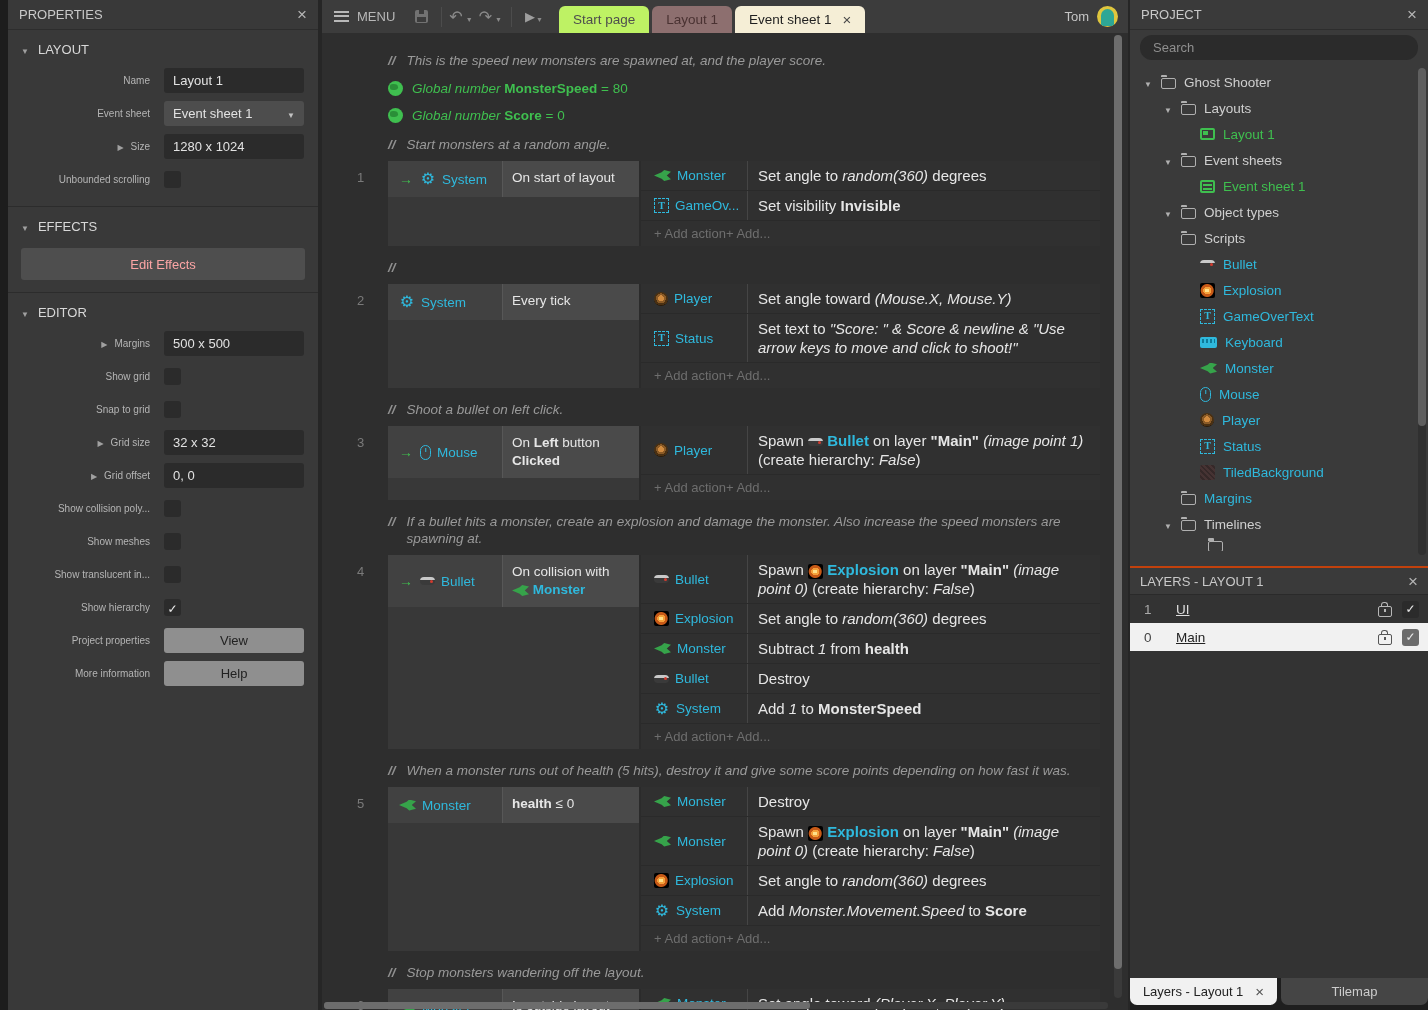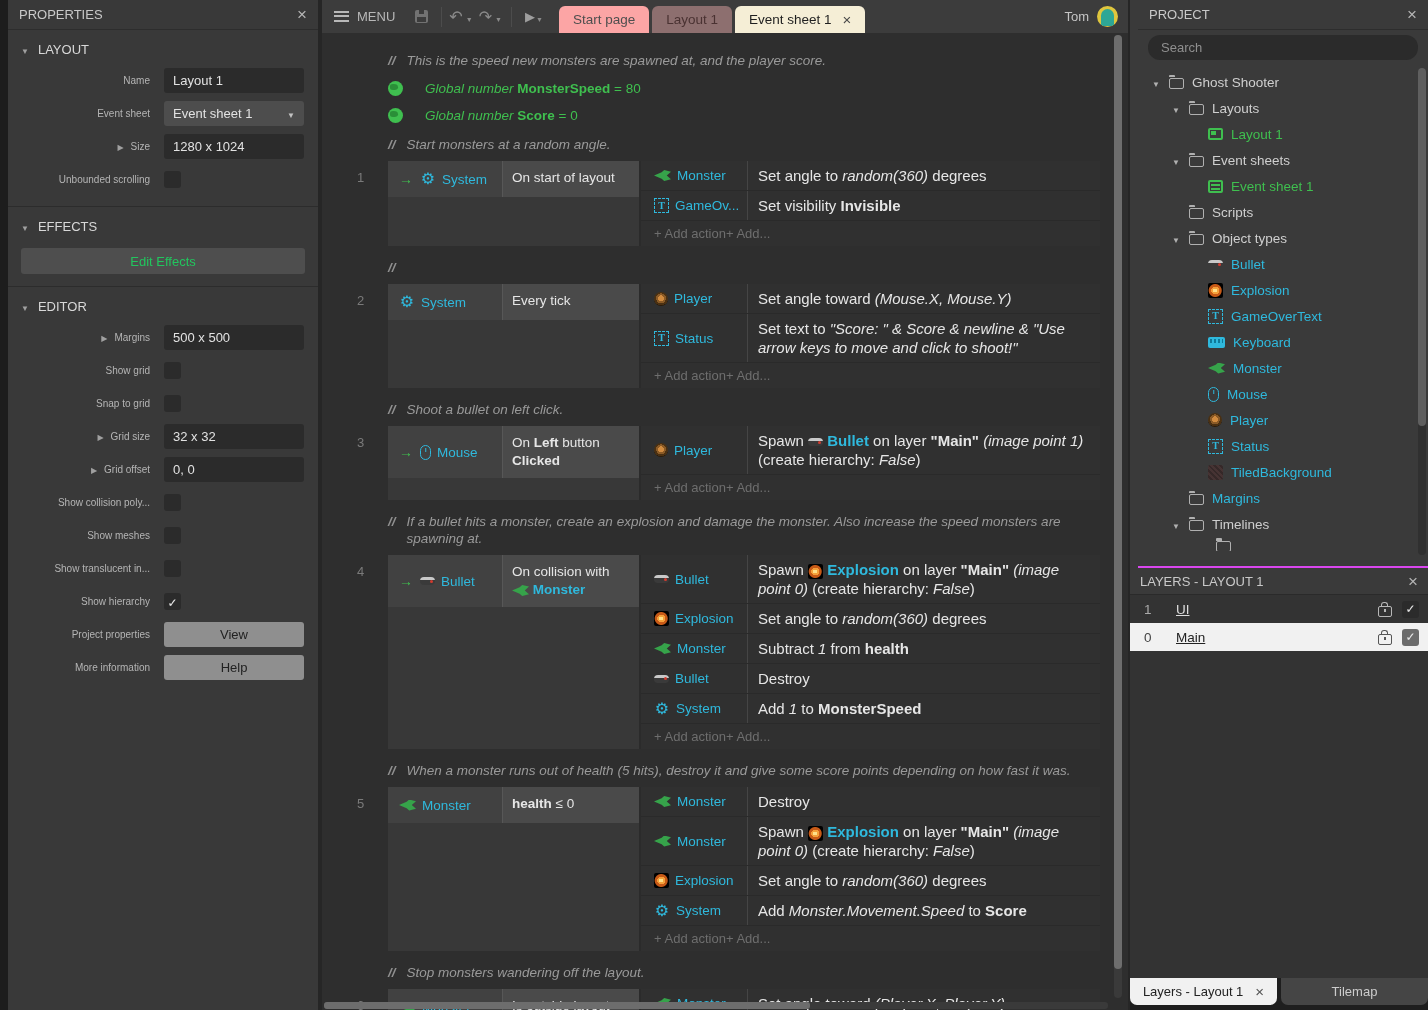--- a/index.html
+++ b/index.html
@@ -23,52 +23,52 @@
   .tri-down::before{content:"▼";font-size:8px;color:#a0a0a0;}
   .tri-right::before{content:"▶";font-size:8px;color:#a0a0a0;margin-right:7px;}
   .prop-row{display:flex;align-items:center;height:33px;padding-right:14px;}
   .prop-label{flex:1;text-align:right;color:var(--lbl);font-size:10px;padding-right:14px;white-space:nowrap;overflow:hidden;}
   .prop-ctl{width:140px;flex:none;display:flex;align-items:center;}
   .pinput{width:140px;height:25px;background:var(--input);border:none;border-radius:3px;color:#e2e2e2;font-size:13px;padding:0 9px;box-sizing:border-box;font-family:inherit;outline:none;}
   .prop-select{width:140px;height:25px;background:#4d4d4d;border-radius:3px;display:flex;align-items:center;justify-content:space-between;padding:0 9px;box-sizing:border-box;color:#e2e2e2;font-size:13px;}
   .sel-tri::before{content:"▼";font-size:8px;color:#c2c2c2;}
   .pcheck{width:17px;height:17px;background:var(--input);border-radius:3px;text-align:center;}
   .pcheck.on::before{content:"✓";color:#e8e8e8;font-size:12px;line-height:17px;}
-  .btn-wide{margin:7px 13px 2px;height:26px;background:#4e4e4e;border-radius:3px;display:flex;align-items:center;justify-content:center;color:#22c55e;font-size:13px;}
+  .btn-wide{margin:7px 13px 2px;height:32px;background:#4e4e4e;border-radius:3px;display:flex;align-items:center;justify-content:center;color:#fca5a5;font-size:13px;}
   .btn-small{width:140px;height:25px;background:#8f8f8f;border-radius:3px;display:flex;align-items:center;justify-content:center;color:#222;font-size:13px;}
 
   
   .center{position:absolute;left:322px;top:0;width:806px;height:100%;}
   .toolbar{height:33px;background:var(--tb);display:flex;align-items:center;}
   .tb-menu{display:flex;align-items:center;gap:8px;padding:0 12px;color:#b8b8b8;font-size:13px;}
   .hamburger{width:15px;height:11px;background:linear-gradient(#b8b8b8 0 2px,transparent 2px 4.5px,#b8b8b8 4.5px 6.5px,transparent 6.5px 9px,#b8b8b8 9px 11px);}
   .tb-sep{width:1px;height:20px;background:#4c4c4c;margin:0 5px;}
   .floppy{width:13px;height:13px;background:#848484;border-radius:2px;position:relative;margin:0 8px;opacity:.75;}
   .floppy::before{content:"";position:absolute;left:4px;top:0;width:5px;height:4px;background:#3c3c3c;}
   .floppy::after{content:"";position:absolute;left:2px;bottom:1px;width:9px;height:5px;background:#3c3c3c;}
   .tb-glyph{color:#8a8a8a;font-size:16px;line-height:1;padding:0 2px;}
   .tb-caret::before{content:"▼";font-size:7px;color:#8a8a8a;margin:0 4px 0 1px;}
   .play{color:#9e9e9e;font-size:13px;padding-left:8px;}
   .tabs{display:flex;align-items:flex-end;height:100%;margin-left:12px;gap:3px;}
   .tab{height:27px;padding:0 14px;border-radius:6px 6px 0 0;display:flex;align-items:center;font-size:13.5px;white-space:nowrap;}
-  .tab-start{background:#fca5a5;color:#4e4e4e;}
+  .tab-start{background:#bef264;color:#4e4e4e;}
   .tab-layout{background:#8d6f6f;color:#4a3232;}
   .tab-es{background:#f5eed6;color:#1f1f1f;}
   .tab-close{margin-left:11px;color:#4a4a4a;}
   .tab-close::before{content:"×";font-size:15px;}
   .tb-right{margin-left:auto;display:flex;align-items:center;gap:8px;padding-right:10px;color:#c5c5c5;font-size:13px;}
   .avatar{width:21px;height:21px;border-radius:50%;background:#dfc63e;position:relative;overflow:hidden;}
   .avatar::before{content:"";position:absolute;left:4px;top:3px;width:13px;height:17px;background:#2ea796;border-radius:7px 7px 2px 2px;}
 
   
   .sheet{position:absolute;top:33px;left:0;right:0;bottom:0;background:var(--sheet);overflow:hidden;}
   .sheet-content{position:absolute;left:66px;top:0;width:712px;padding-top:6px;}
   .comment{display:flex;margin:13px 0 8px;color:#9a9a9a;font-size:13.5px;font-style:italic;line-height:17px;}
   .cmt-slash{font-weight:bold;margin-right:11px;color:#919191;}
-  .global-var{display:flex;align-items:center;gap:22px;margin:12px 0;font-size:13.5px;}
+  .global-var{display:flex;align-items:center;gap:9px;margin:12px 0;font-size:13.5px;}
   .gv-text{color:var(--green);}
   .gv-text .seg-b{font-weight:bold;}
   .gv-text .seg-i{font-style:italic;}
 
   .event-wrap{position:relative;margin:8px 0 12px;}
   .ev-num{position:absolute;left:-31px;top:9px;color:#7a7a7a;font-size:13px;}
   .event{display:flex;}
   .cond-col{width:253px;background:#383838;display:flex;flex-direction:column;border-right:2px solid #2b2b2b;box-sizing:border-box;}
   .cond-cells{display:flex;}
   .cond-obj{width:114px;min-height:36px;background:#414141;display:flex;align-items:center;gap:6px;padding:2px 4px 2px 11px;box-sizing:border-box;}
@@ -111,21 +111,21 @@
   [data-icon="globe"]::before{content:"";position:absolute;left:2px;top:3px;width:8px;height:6px;background:#2a8f38;border-radius:40% 60% 50% 40%;}
   [data-icon="folder"]{width:15px;height:11px;border:1.5px solid #b0b0b0;border-radius:2px;box-sizing:border-box;position:relative;margin-top:2px;}
   [data-icon="folder"]::before{content:"";position:absolute;left:-1.5px;top:-4px;width:6px;height:2.5px;background:#b0b0b0;border-radius:1px 1px 0 0;}
   [data-icon="layout"]{width:15px;height:12px;border:2px solid var(--green);border-radius:2px;box-sizing:border-box;position:relative;}
   [data-icon="layout"]::before{content:"";position:absolute;left:1px;top:1px;width:5px;height:4px;background:var(--green);}
   [data-icon="eventsheet"]{width:15px;height:13px;border:2px solid var(--green);border-radius:2px;box-sizing:border-box;position:relative;}
   [data-icon="eventsheet"]::before{content:"";position:absolute;left:1px;top:2px;right:1px;height:6px;background:repeating-linear-gradient(180deg,var(--green) 0 2px,transparent 2px 4px);}
 
   
   .right-panel{position:absolute;left:1130px;top:0;width:298px;height:100%;background:#3a3a3a;}
-  .project-area{position:absolute;top:0;left:8px;right:0;height:566px;overflow:hidden;border-bottom:2px solid #d946ef;}
+  .project-area{position:absolute;top:0;left:0;right:0;height:566px;overflow:hidden;border-bottom:2px solid #c2410c;}
   .search-wrap{margin:5px 10px 9px;}
   .search-input{width:100%;box-sizing:border-box;height:25px;background:var(--input);border:none;border-radius:12px;color:#ddd;padding:0 13px;font-size:13px;font-family:inherit;outline:none;}
   .search-input::placeholder{color:#8f8f8f;}
   .tree-row{height:26px;display:flex;align-items:center;gap:8px;font-size:13.5px;color:#cfcfcf;}
   .tree-tri{width:9px;}
   .tree-tri::before{content:"▼";font-size:8px;color:#b0b0b0;}
   .pl-a0{padding-left:14px;}  
   .pl-a1{padding-left:34px;}  
   .pl-n1{padding-left:51px;}  
   .pl-l2{padding-left:70px;}  
@@ -634,28 +634,28 @@
         </div>
         <div class="tree-row pl-a1" data-color="default">
           <span class="tree-tri"></span>
           <span class="inline-icon" data-icon="folder"></span>
           <span class="tree-label">Event sheets</span>
         </div>
         <div class="tree-row pl-l2" data-color="green">
           <span class="inline-icon" data-icon="eventsheet"></span>
           <span class="tree-label">Event sheet 1</span>
         </div>
-        <div class="tree-row pl-n1" data-color="default">
-          <span class="inline-icon" data-icon="folder"></span>
-          <span class="tree-label">Scripts</span>
-        </div>
         <div class="tree-row pl-a1" data-color="default">
           <span class="tree-tri"></span>
           <span class="inline-icon" data-icon="folder"></span>
           <span class="tree-label">Object types</span>
+        </div>
+        <div class="tree-row pl-n1" data-color="default">
+          <span class="inline-icon" data-icon="folder"></span>
+          <span class="tree-label">Scripts</span>
         </div>
         <div class="tree-row pl-l2" data-color="cyan">
           <span class="inline-icon" data-icon="bullet"></span>
           <span class="tree-label">Bullet</span>
         </div>
         <div class="tree-row pl-l2" data-color="cyan">
           <span class="inline-icon" data-icon="explosion"></span>
           <span class="tree-label">Explosion</span>
         </div>
         <div class="tree-row pl-l2" data-color="cyan">

